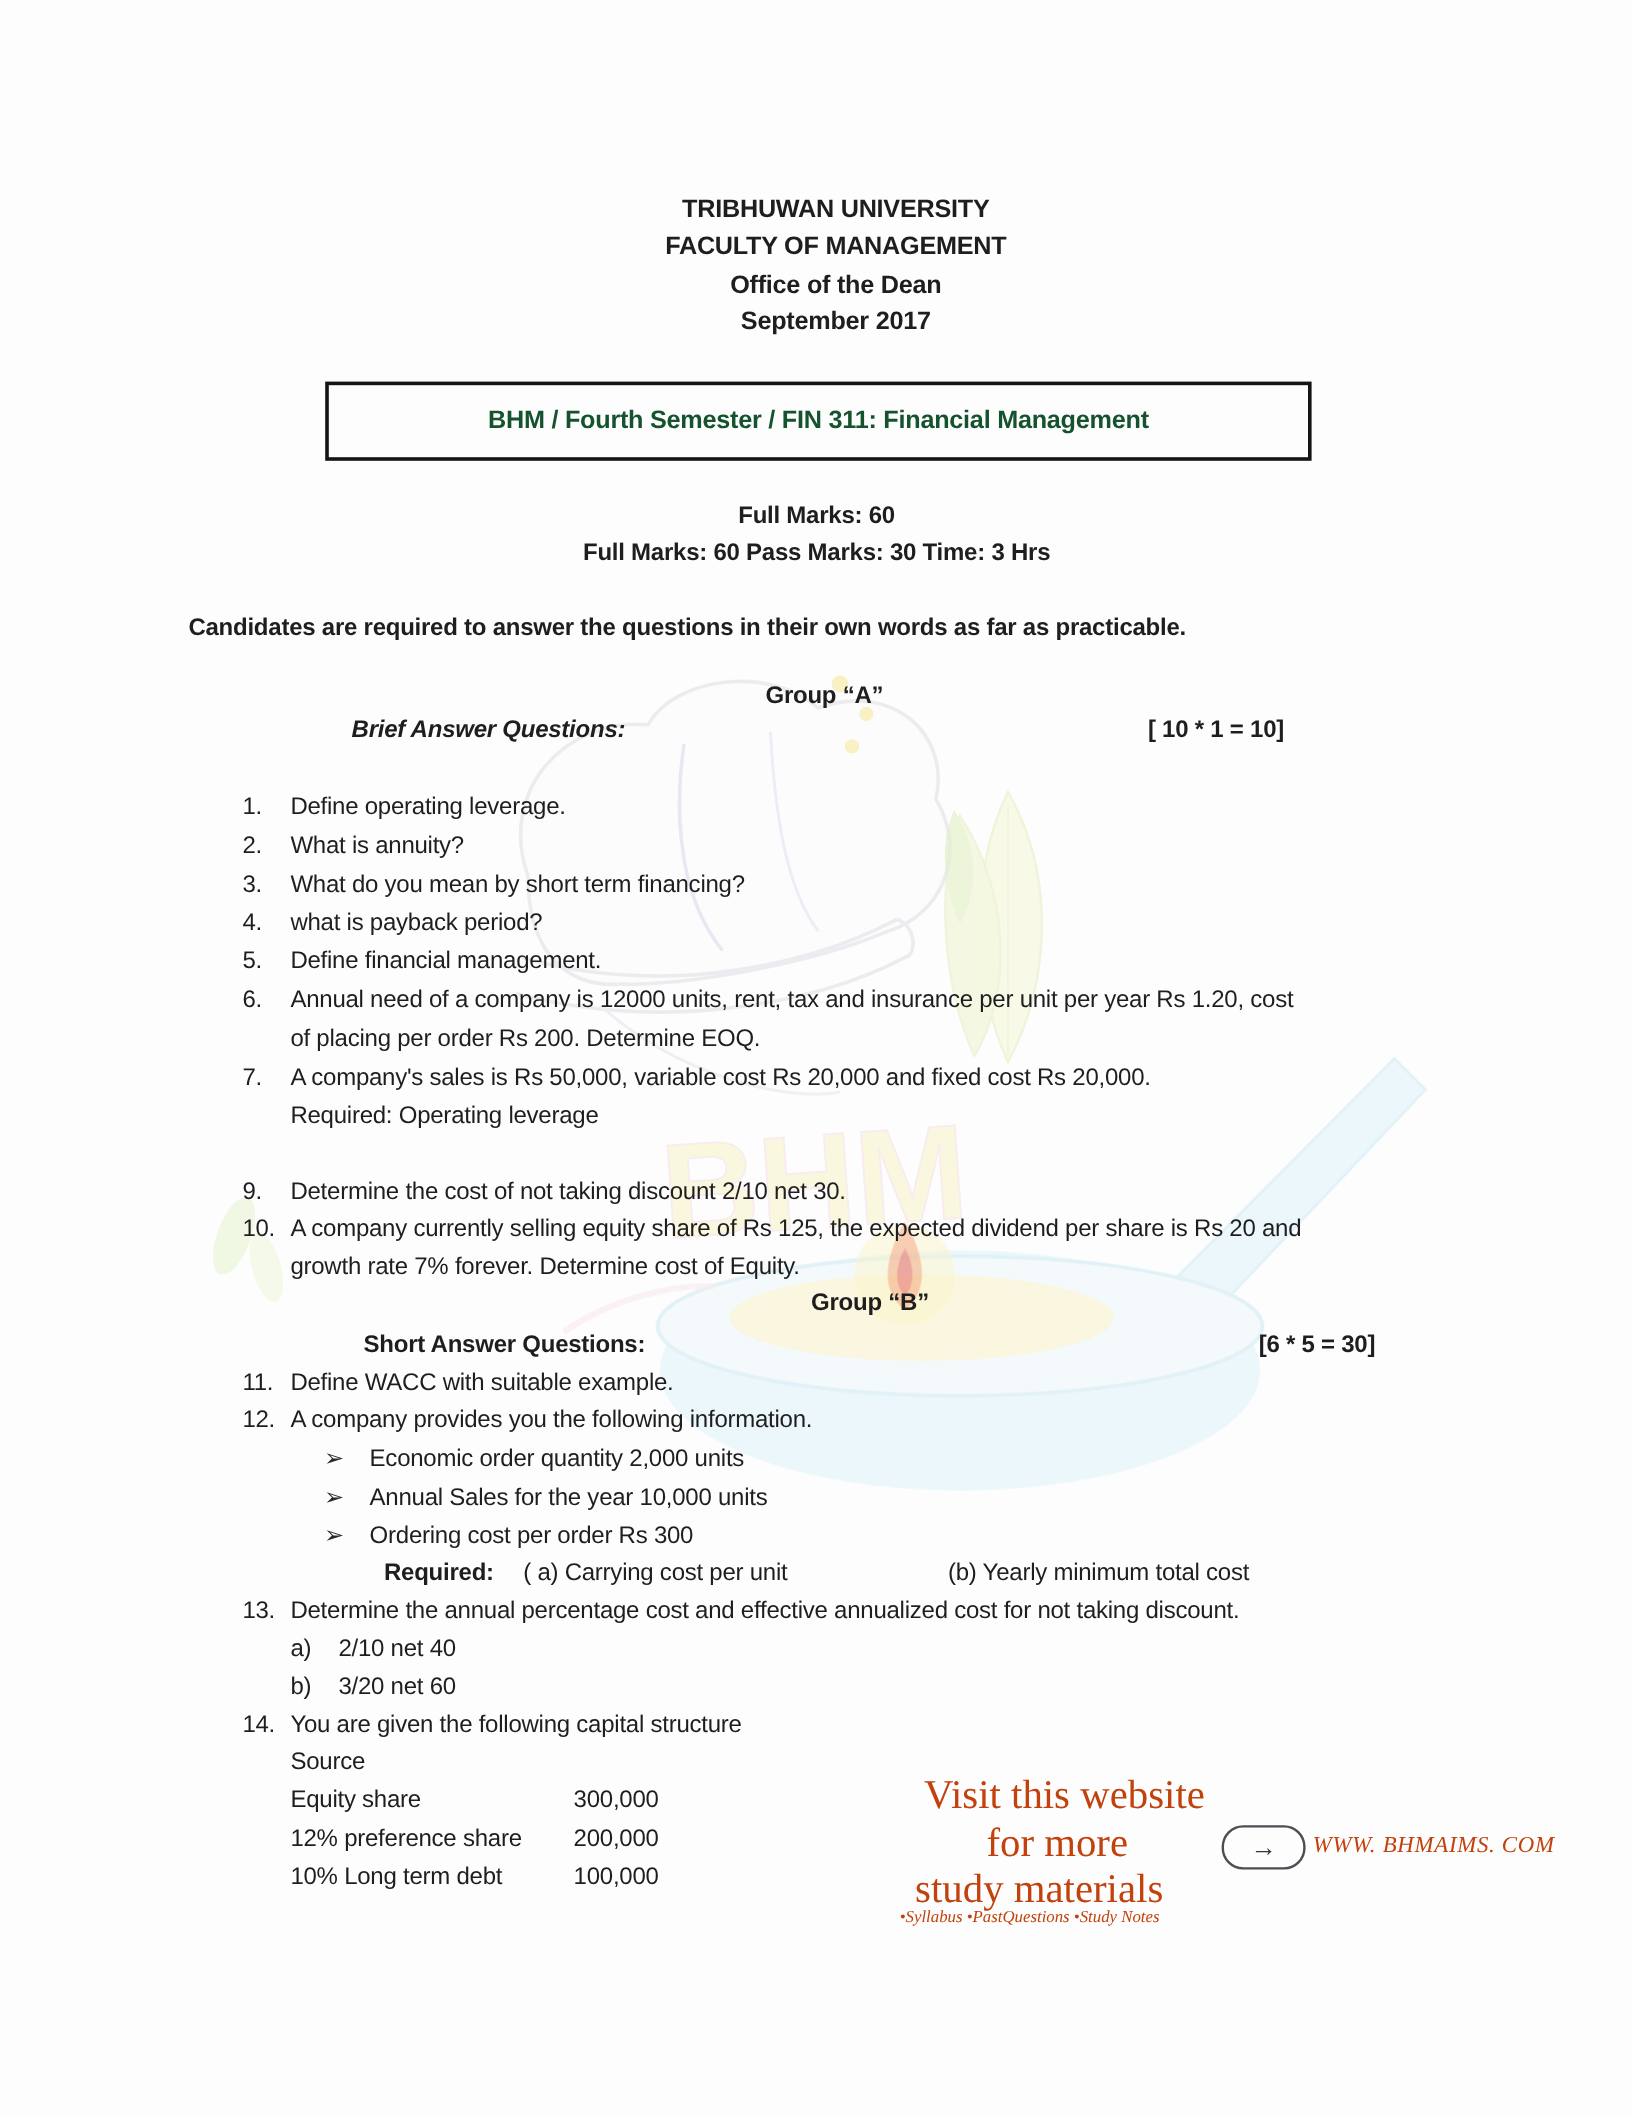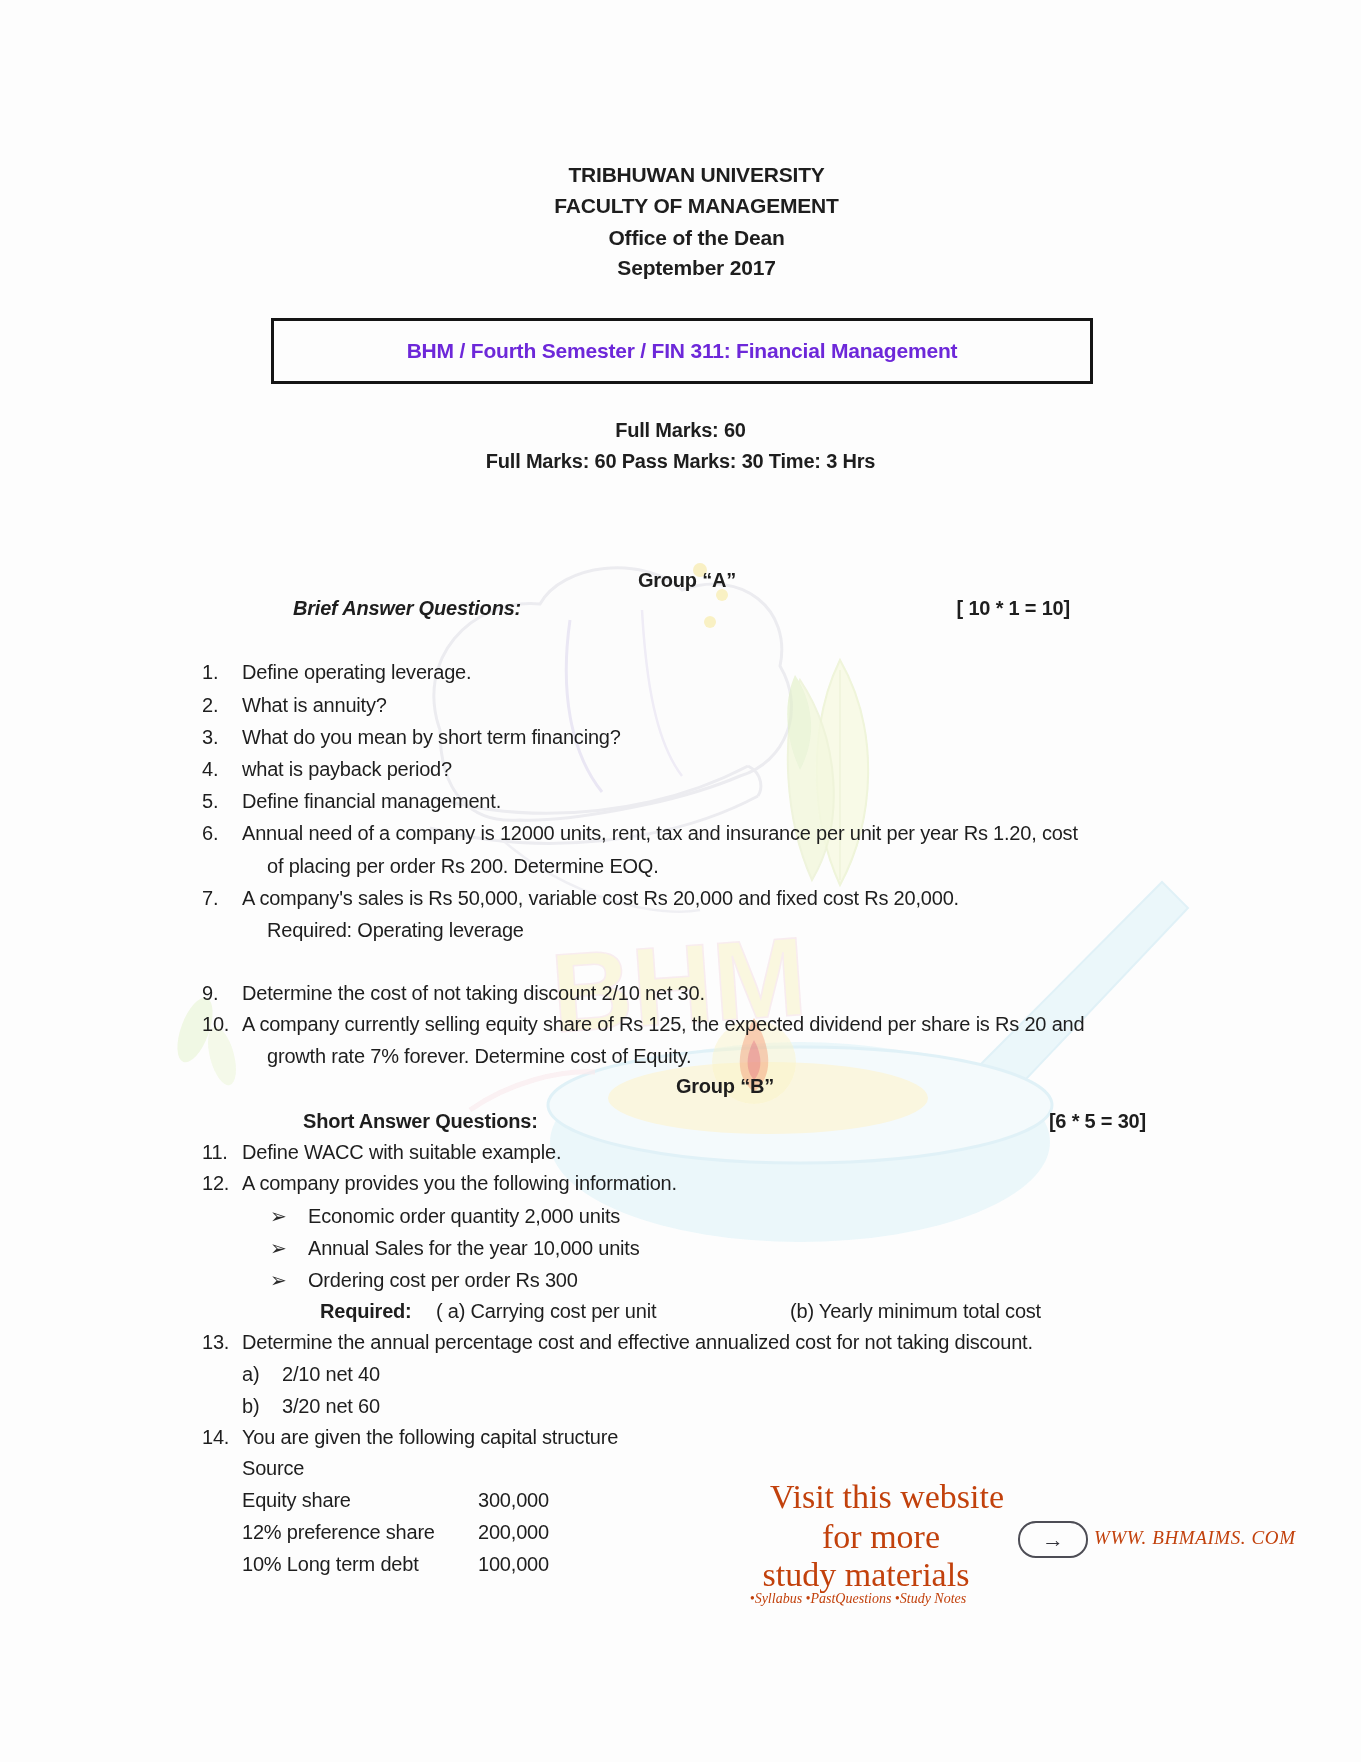--- a/index.html
+++ b/index.html
@@ -17,31 +17,31 @@
     color:#1e1e1e;
     white-space:nowrap;
     z-index:2;
   }
   .b{font-weight:700;}
   .i{font-style:italic;}
   .center{left:0;width:100%;text-align:center;}
   .hdr{font-size:21px;font-weight:700;margin-left:16px;}
   .num{display:inline-block;width:40px;}
   .q{left:202px;}
-  .q2{left:242px;margin-left:25px;}
+  .q2{left:242px;}
   .sub{left:242px;}
   .bullet-line{left:270px;}
   .bullet-glyph{display:inline-block;width:38px;color:#2a2a2a;}
   .course-box{
     position:absolute;left:271px;top:318px;width:816px;height:60px;
     border:3px solid #151515;background:transparent;
     display:flex;align-items:center;justify-content:center;
     z-index:2;
   }
-  .course-box .t2{font-size:21px;font-weight:700;color:#6d28d9;letter-spacing:-0.2px;}
+  .course-box .t2{font-size:21px;font-weight:700;color:#14532d;letter-spacing:-0.2px;}
   .serif{
     position:absolute;
     font-family:"Liberation Serif", serif;
     color:#c2410c;white-space:nowrap;z-index:2;
   }
   .promo-big{font-size:34px;line-height:38px;transform:translateX(-50%);}
   .promo-tag{font-size:14px;font-weight:400;font-style:italic;transform:translateX(-50%);}
   .pill{
     position:absolute;left:1018px;top:1521px;width:66px;height:33px;
     border:2px solid #4d4d55;border-radius:18px;
@@ -109,20 +109,21 @@
   <div class="t center hdr" style="top:223px">Office of the Dean</div>
   <div class="t center hdr" style="top:253px">September 2017</div>
 
   <div class="course-box">
     <span class="t2">BHM / Fourth Semester / FIN 311: Financial Management</span>
   </div>
 
   <div class="t center b" style="top:415px">Full Marks: 60</div>
   <div class="t center b" style="top:446px">Full Marks: 60 Pass Marks: 30 Time: 3 Hrs</div>
 
+  <div class="t b" style="left:157px;top:508px">Candidates are required to answer the questions in their own words as far as practicable.</div>
 
   <div class="t b" style="left:687px;top:565px;transform:translateX(-50%)">Group “A”</div>
   <div class="t b i" style="left:293px;top:593px">Brief Answer Questions:</div>
   <div class="t b" style="right:291px;top:593px">[ 10 * 1 = 10]</div>
 
   <div class="t q" style="top:657px"><span class="num">1.</span><span>Define operating leverage.</span></div>
   <div class="t q" style="top:690px"><span class="num">2.</span><span>What is annuity?</span></div>
   <div class="t q" style="top:722px"><span class="num">3.</span><span>What do you mean by short term financing?</span></div>
   <div class="t q" style="top:754px"><span class="num">4.</span><span>what is payback period?</span></div>
   <div class="t q" style="top:786px"><span class="num">5.</span><span>Define financial management.</span></div>

